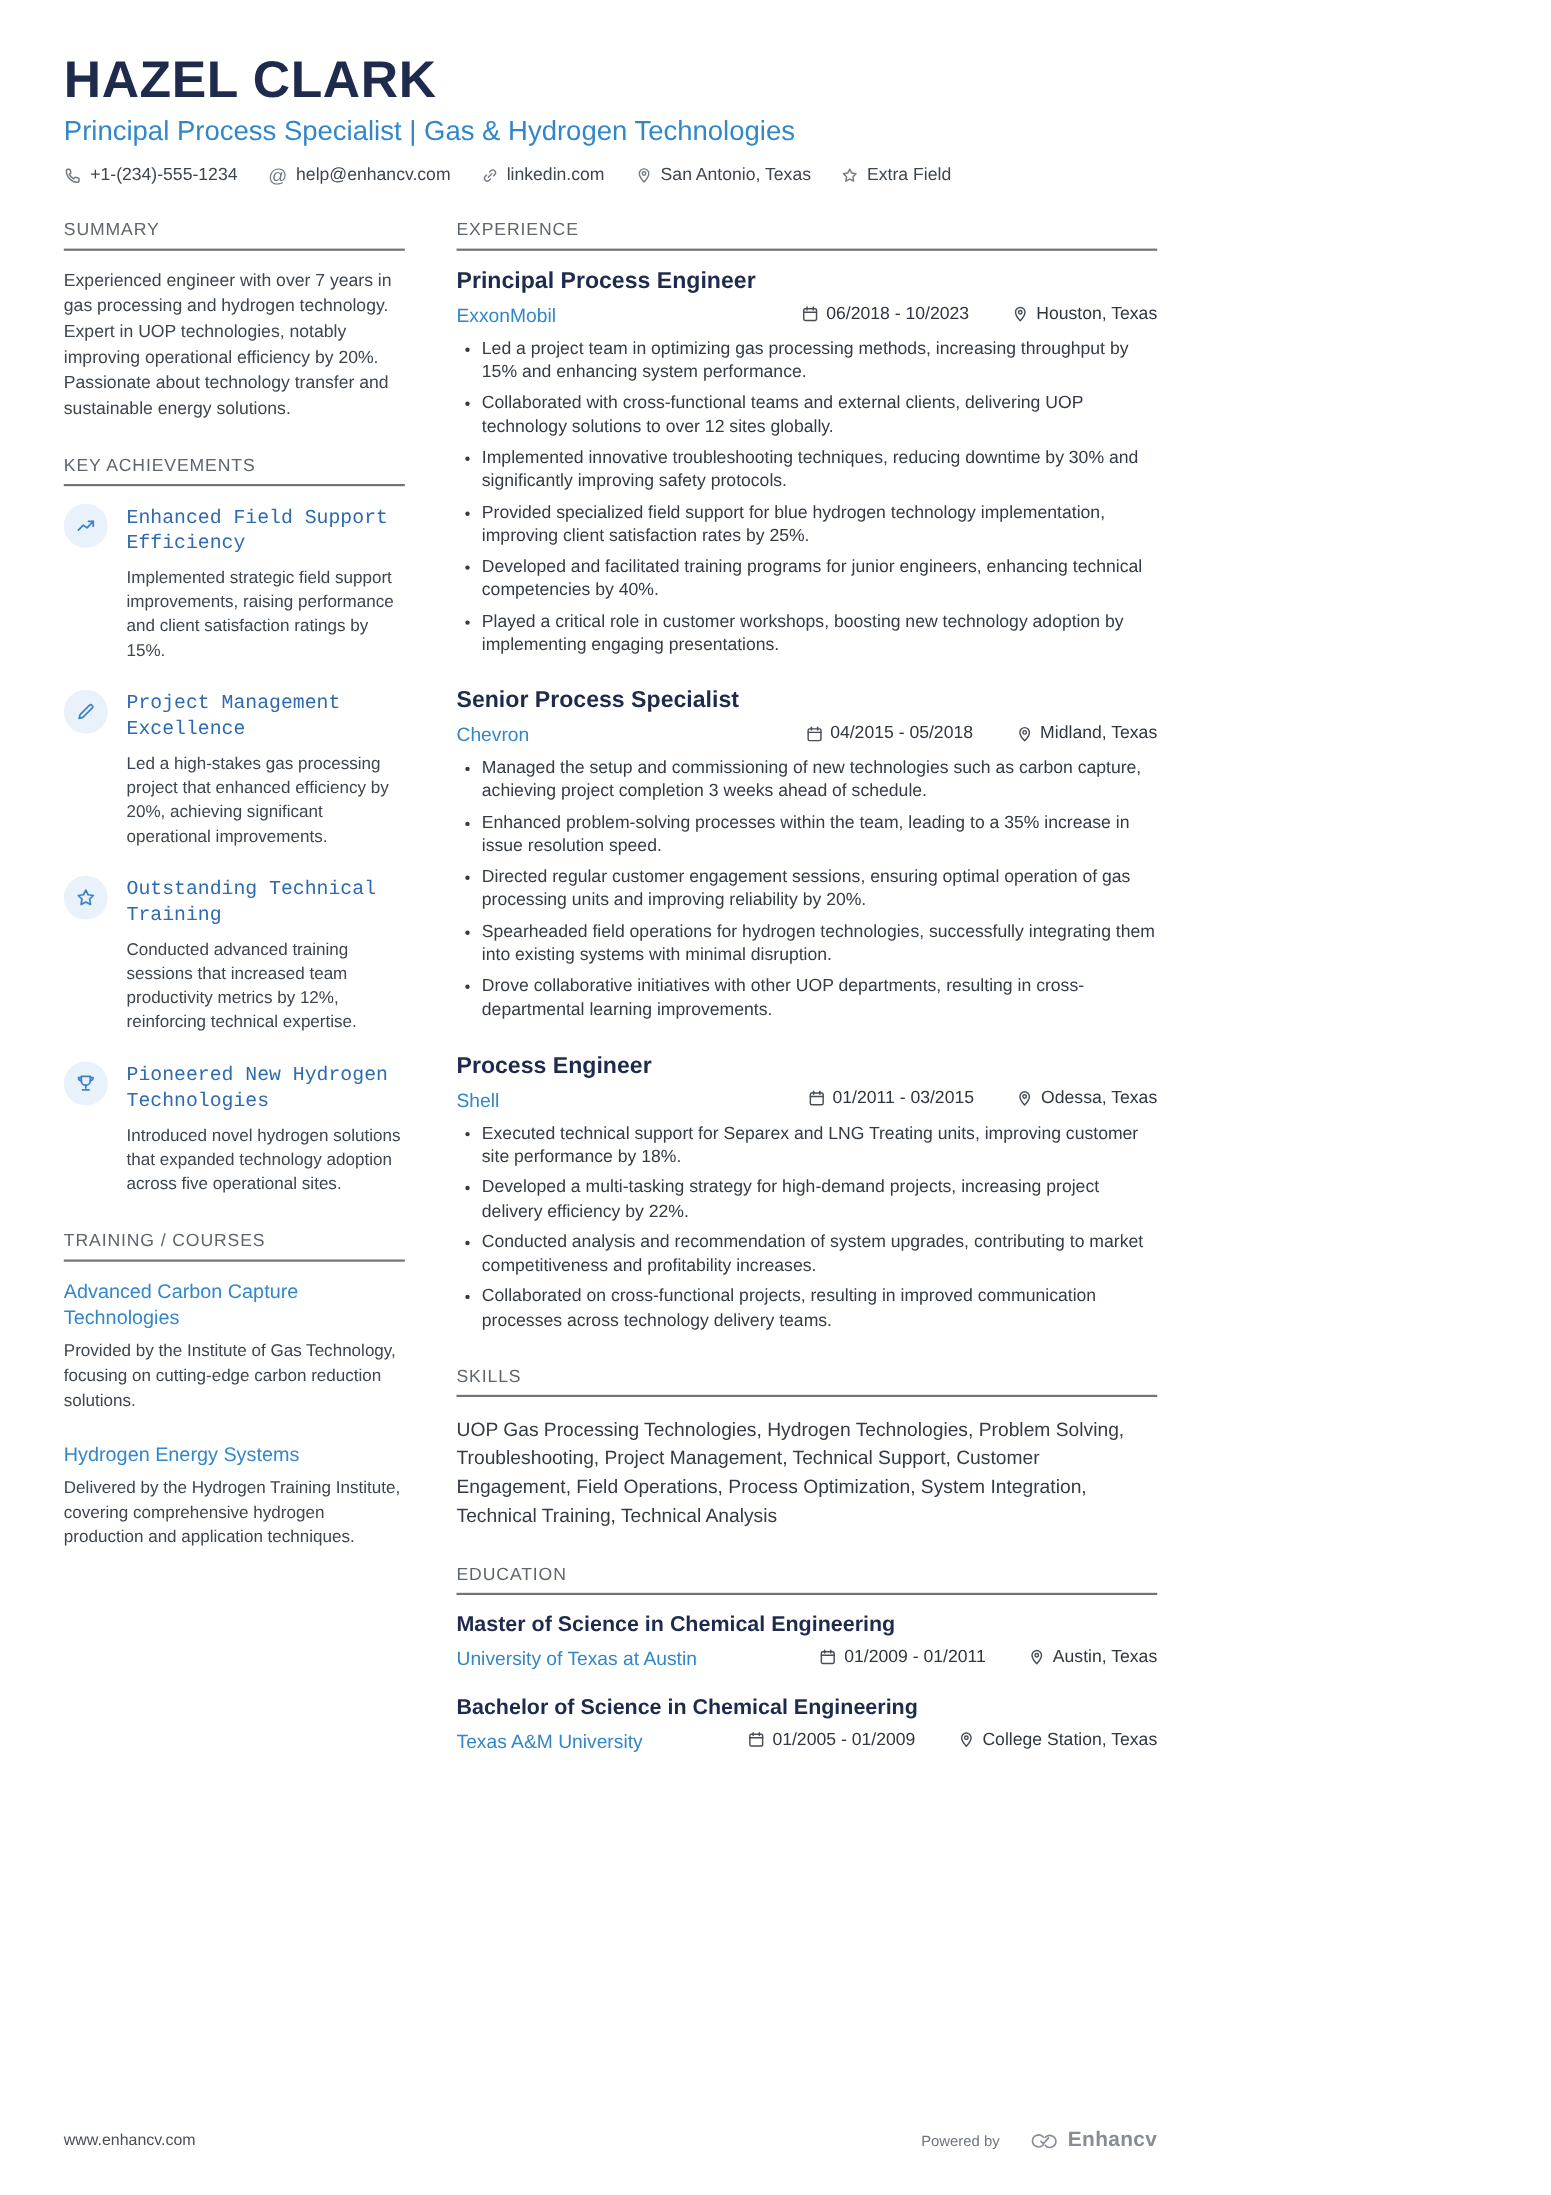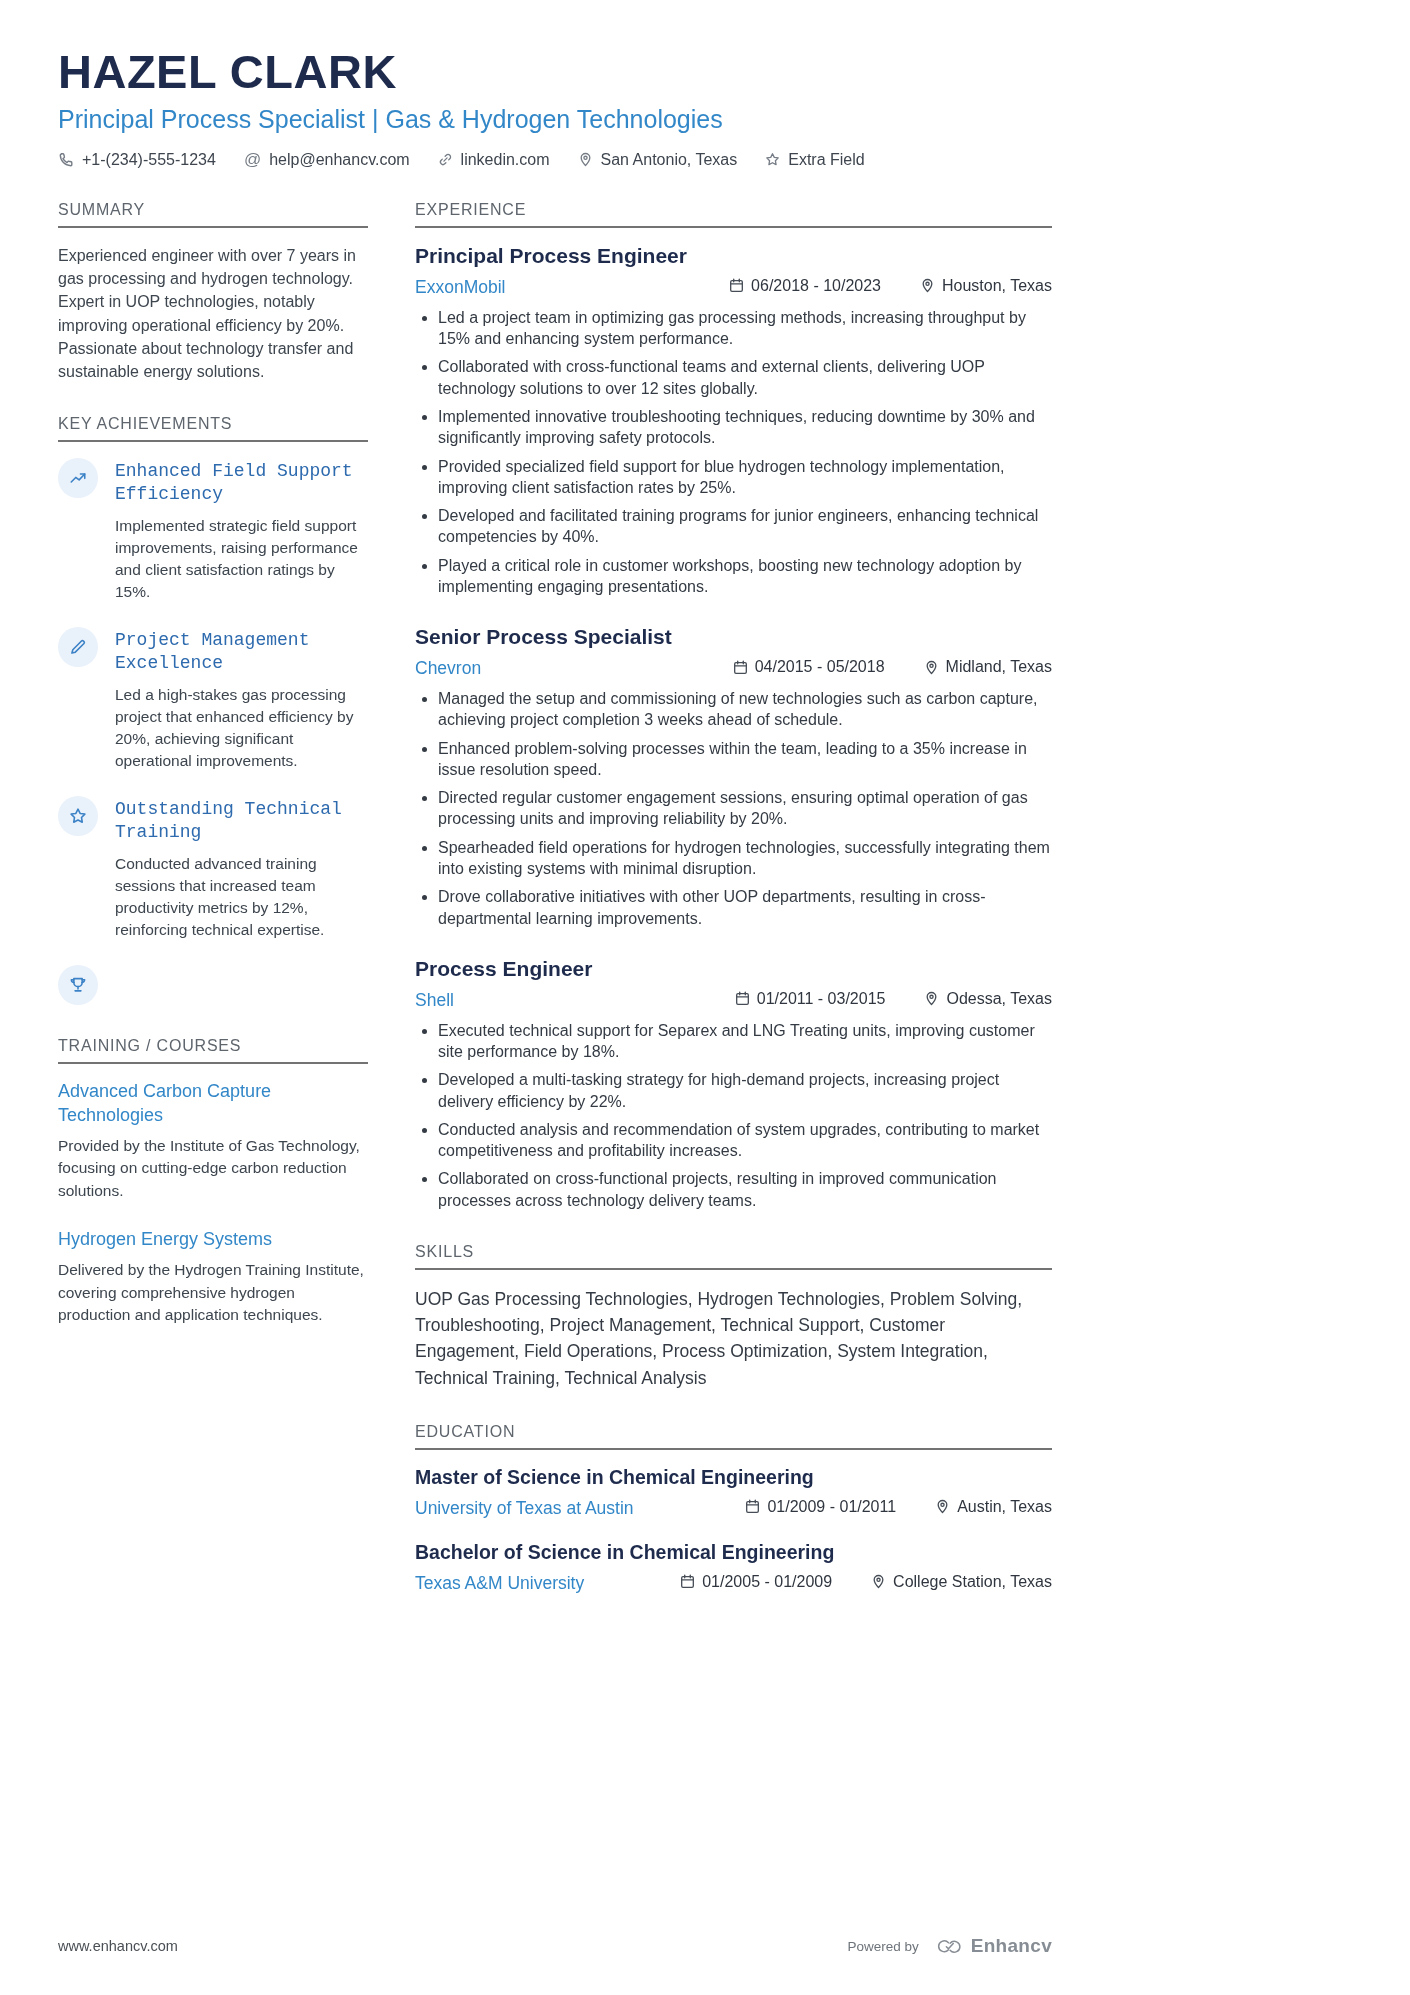--- a/index.html
+++ b/index.html
@@ -96,21 +96,21 @@
   .footer {
     position: absolute;
     left: 58px;
     bottom: 38px;
     width: 994px;
     display: flex;
     justify-content: space-between;
     align-items: center;
   }
   .footer-site { font-size: 14.5px; color: #4a4f55; }
-  .footer-right { display: flex; align-items: center; gap: 16px; justify-content: flex-end; }
+  .footer-right { display: flex; align-items: center; gap: 26px; justify-content: flex-end; }
   .powered-by { font-size: 13.5px; color: #6e747b; }
   .brand-wrap { display: flex; align-items: center; gap: 8px; color: #878d94; }
   .brand-name { font-size: 19px; font-weight: 700; letter-spacing: 0.3px; color: #878d94; }
 
   
   svg.ic { display: block; fill: none; stroke: currentColor; stroke-width: 1.4; stroke-linecap: round; stroke-linejoin: round; }
   .defs { position: absolute; width: 0; height: 0; overflow: hidden; }
 </style>
 </head>
 <body>
@@ -246,20 +246,24 @@
               <div class="ach-text">Conducted advanced training sessions that increased team productivity metrics by 12%, reinforcing technical expertise.</div>
             </div>
           </div>
 
           <div class="ach-item">
             <span class="ach-icon">
               <svg class="ic" width="18" height="18">
                   <use href="#i-trophy"></use>
                 </svg>
             </span>
+            <div>
+              <div class="ach-title">Pioneered New Hydrogen Technologies</div>
+              <div class="ach-text">Introduced novel hydrogen solutions that expanded technology adoption across five operational sites.</div>
+            </div>
           </div>
         </section>
 
         <section class="section">
           <h2 class="section-heading">TRAINING / COURSES</h2>
 
           <div class="course">
             <div class="course-title">Advanced Carbon Capture Technologies</div>
             <div class="course-text">Provided by the Institute of Gas Technology, focusing on cutting-edge carbon reduction solutions.</div>
           </div>

